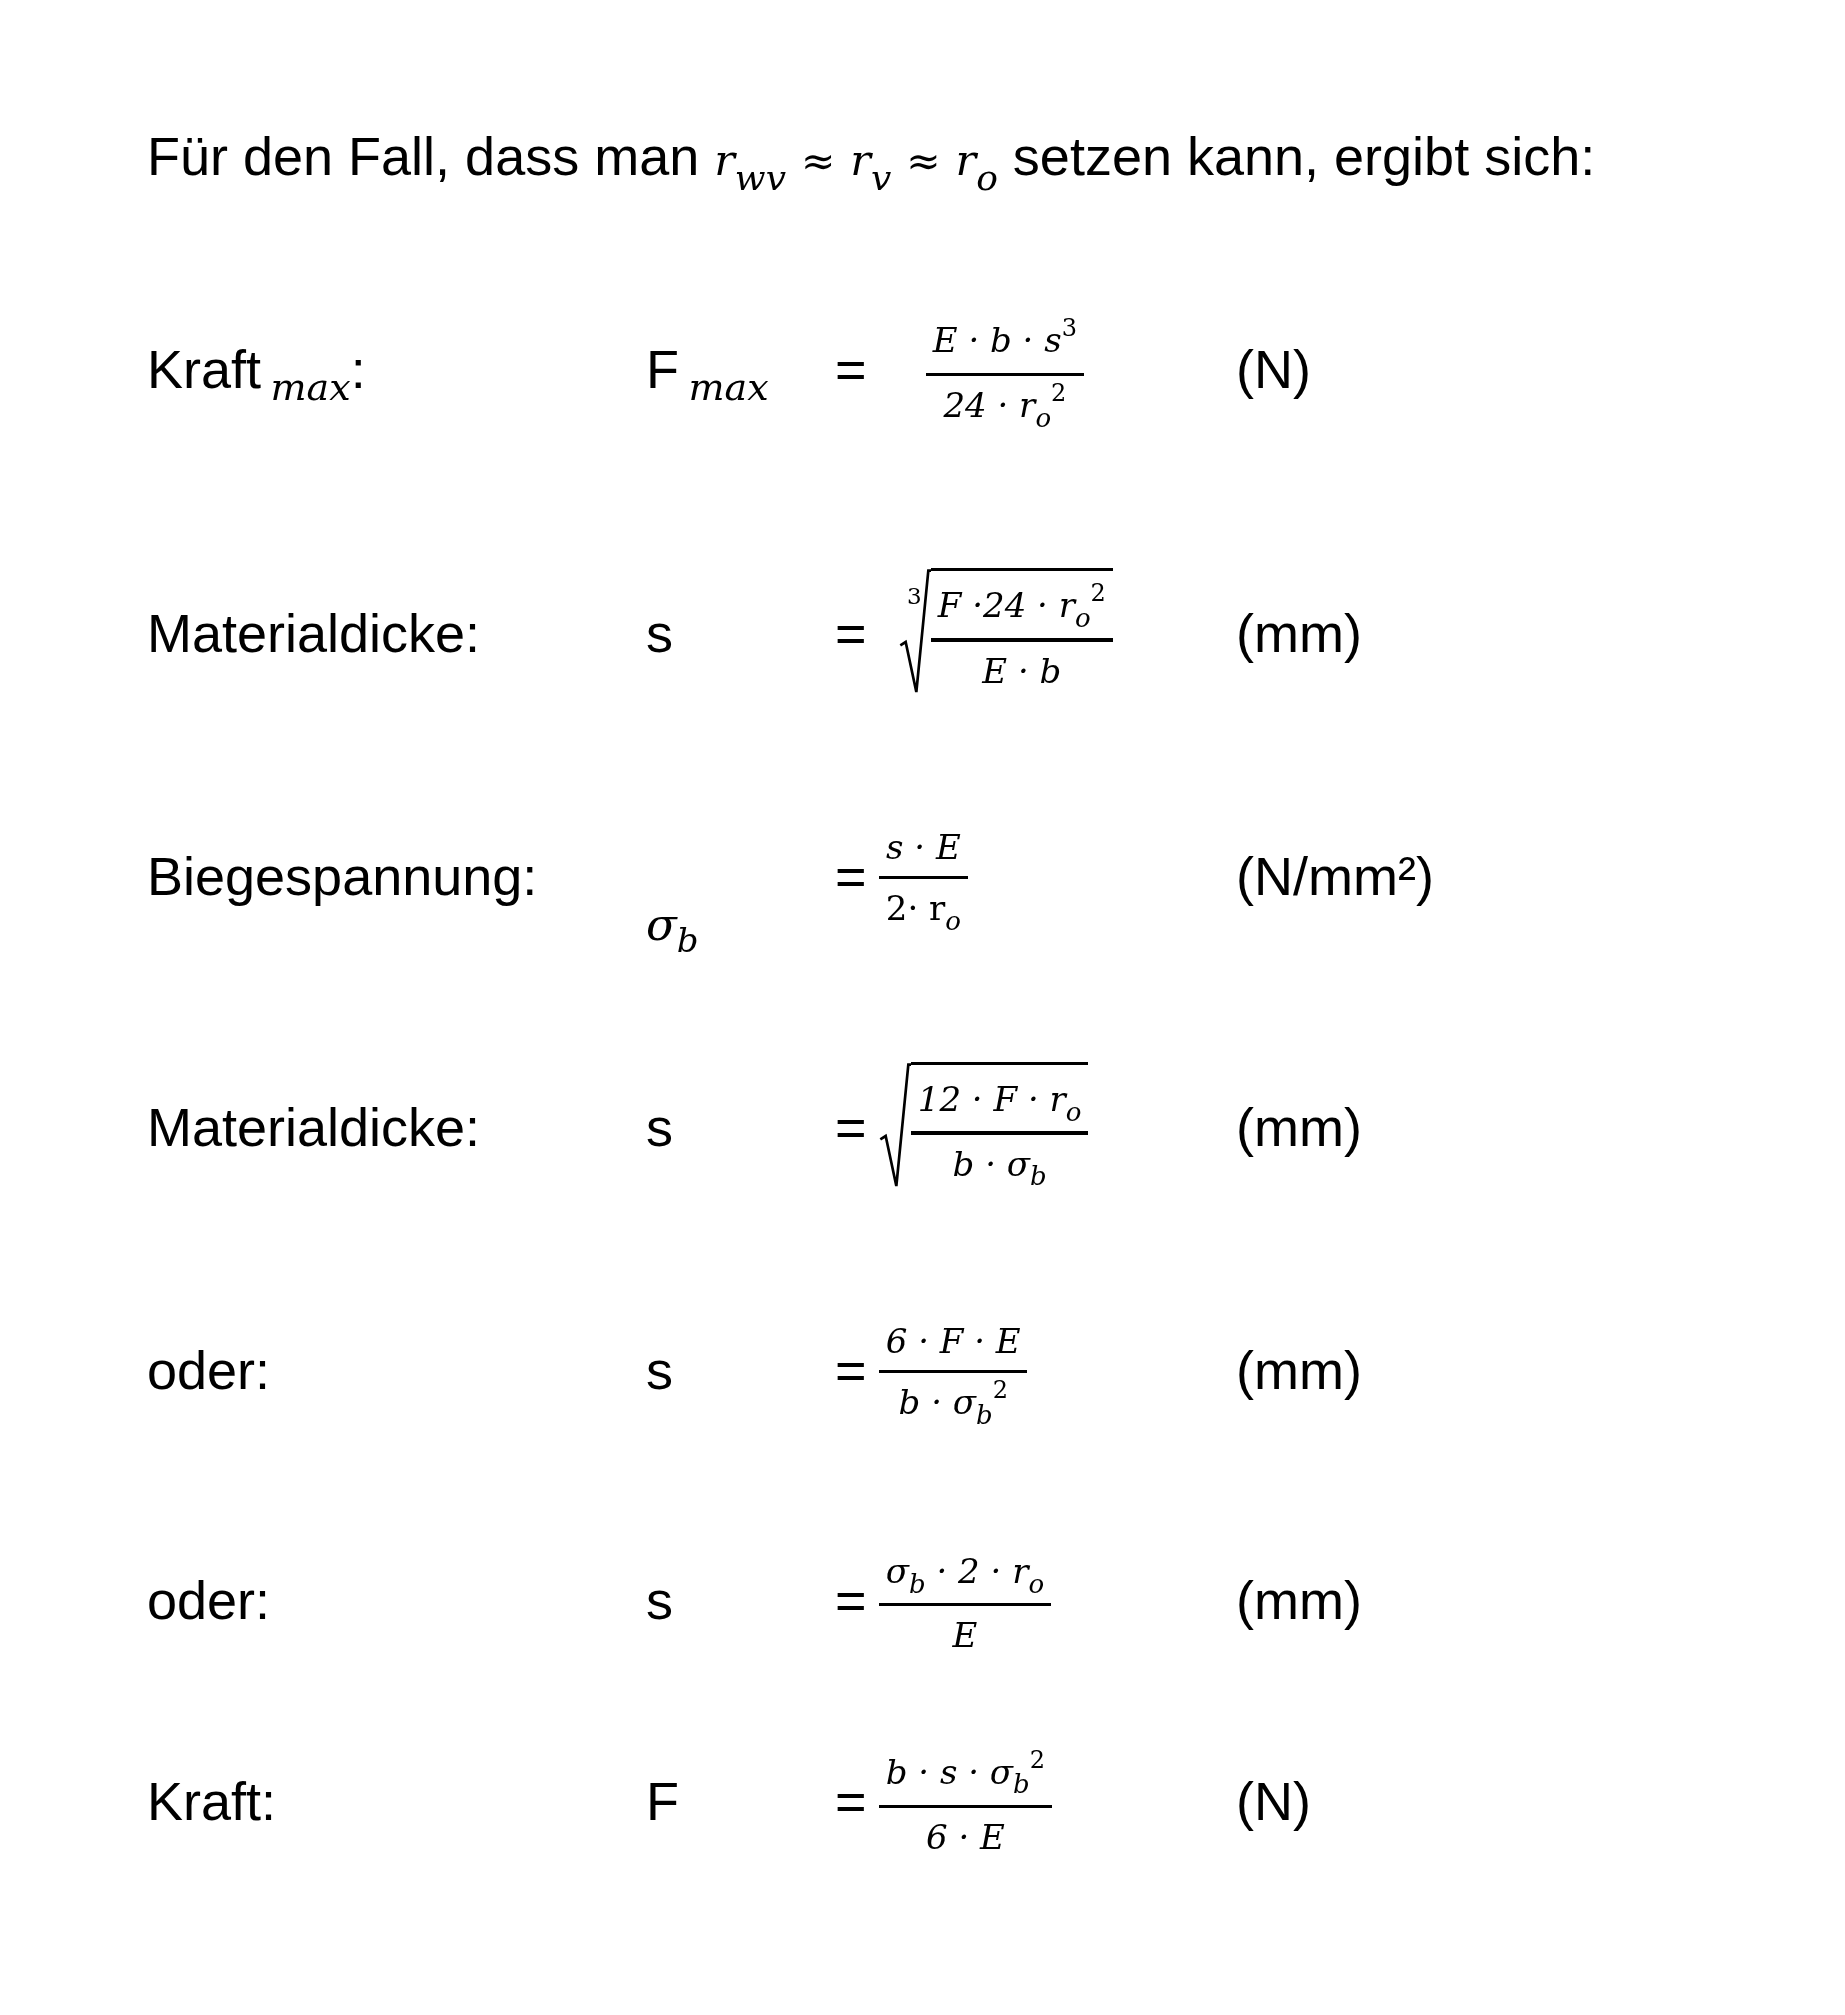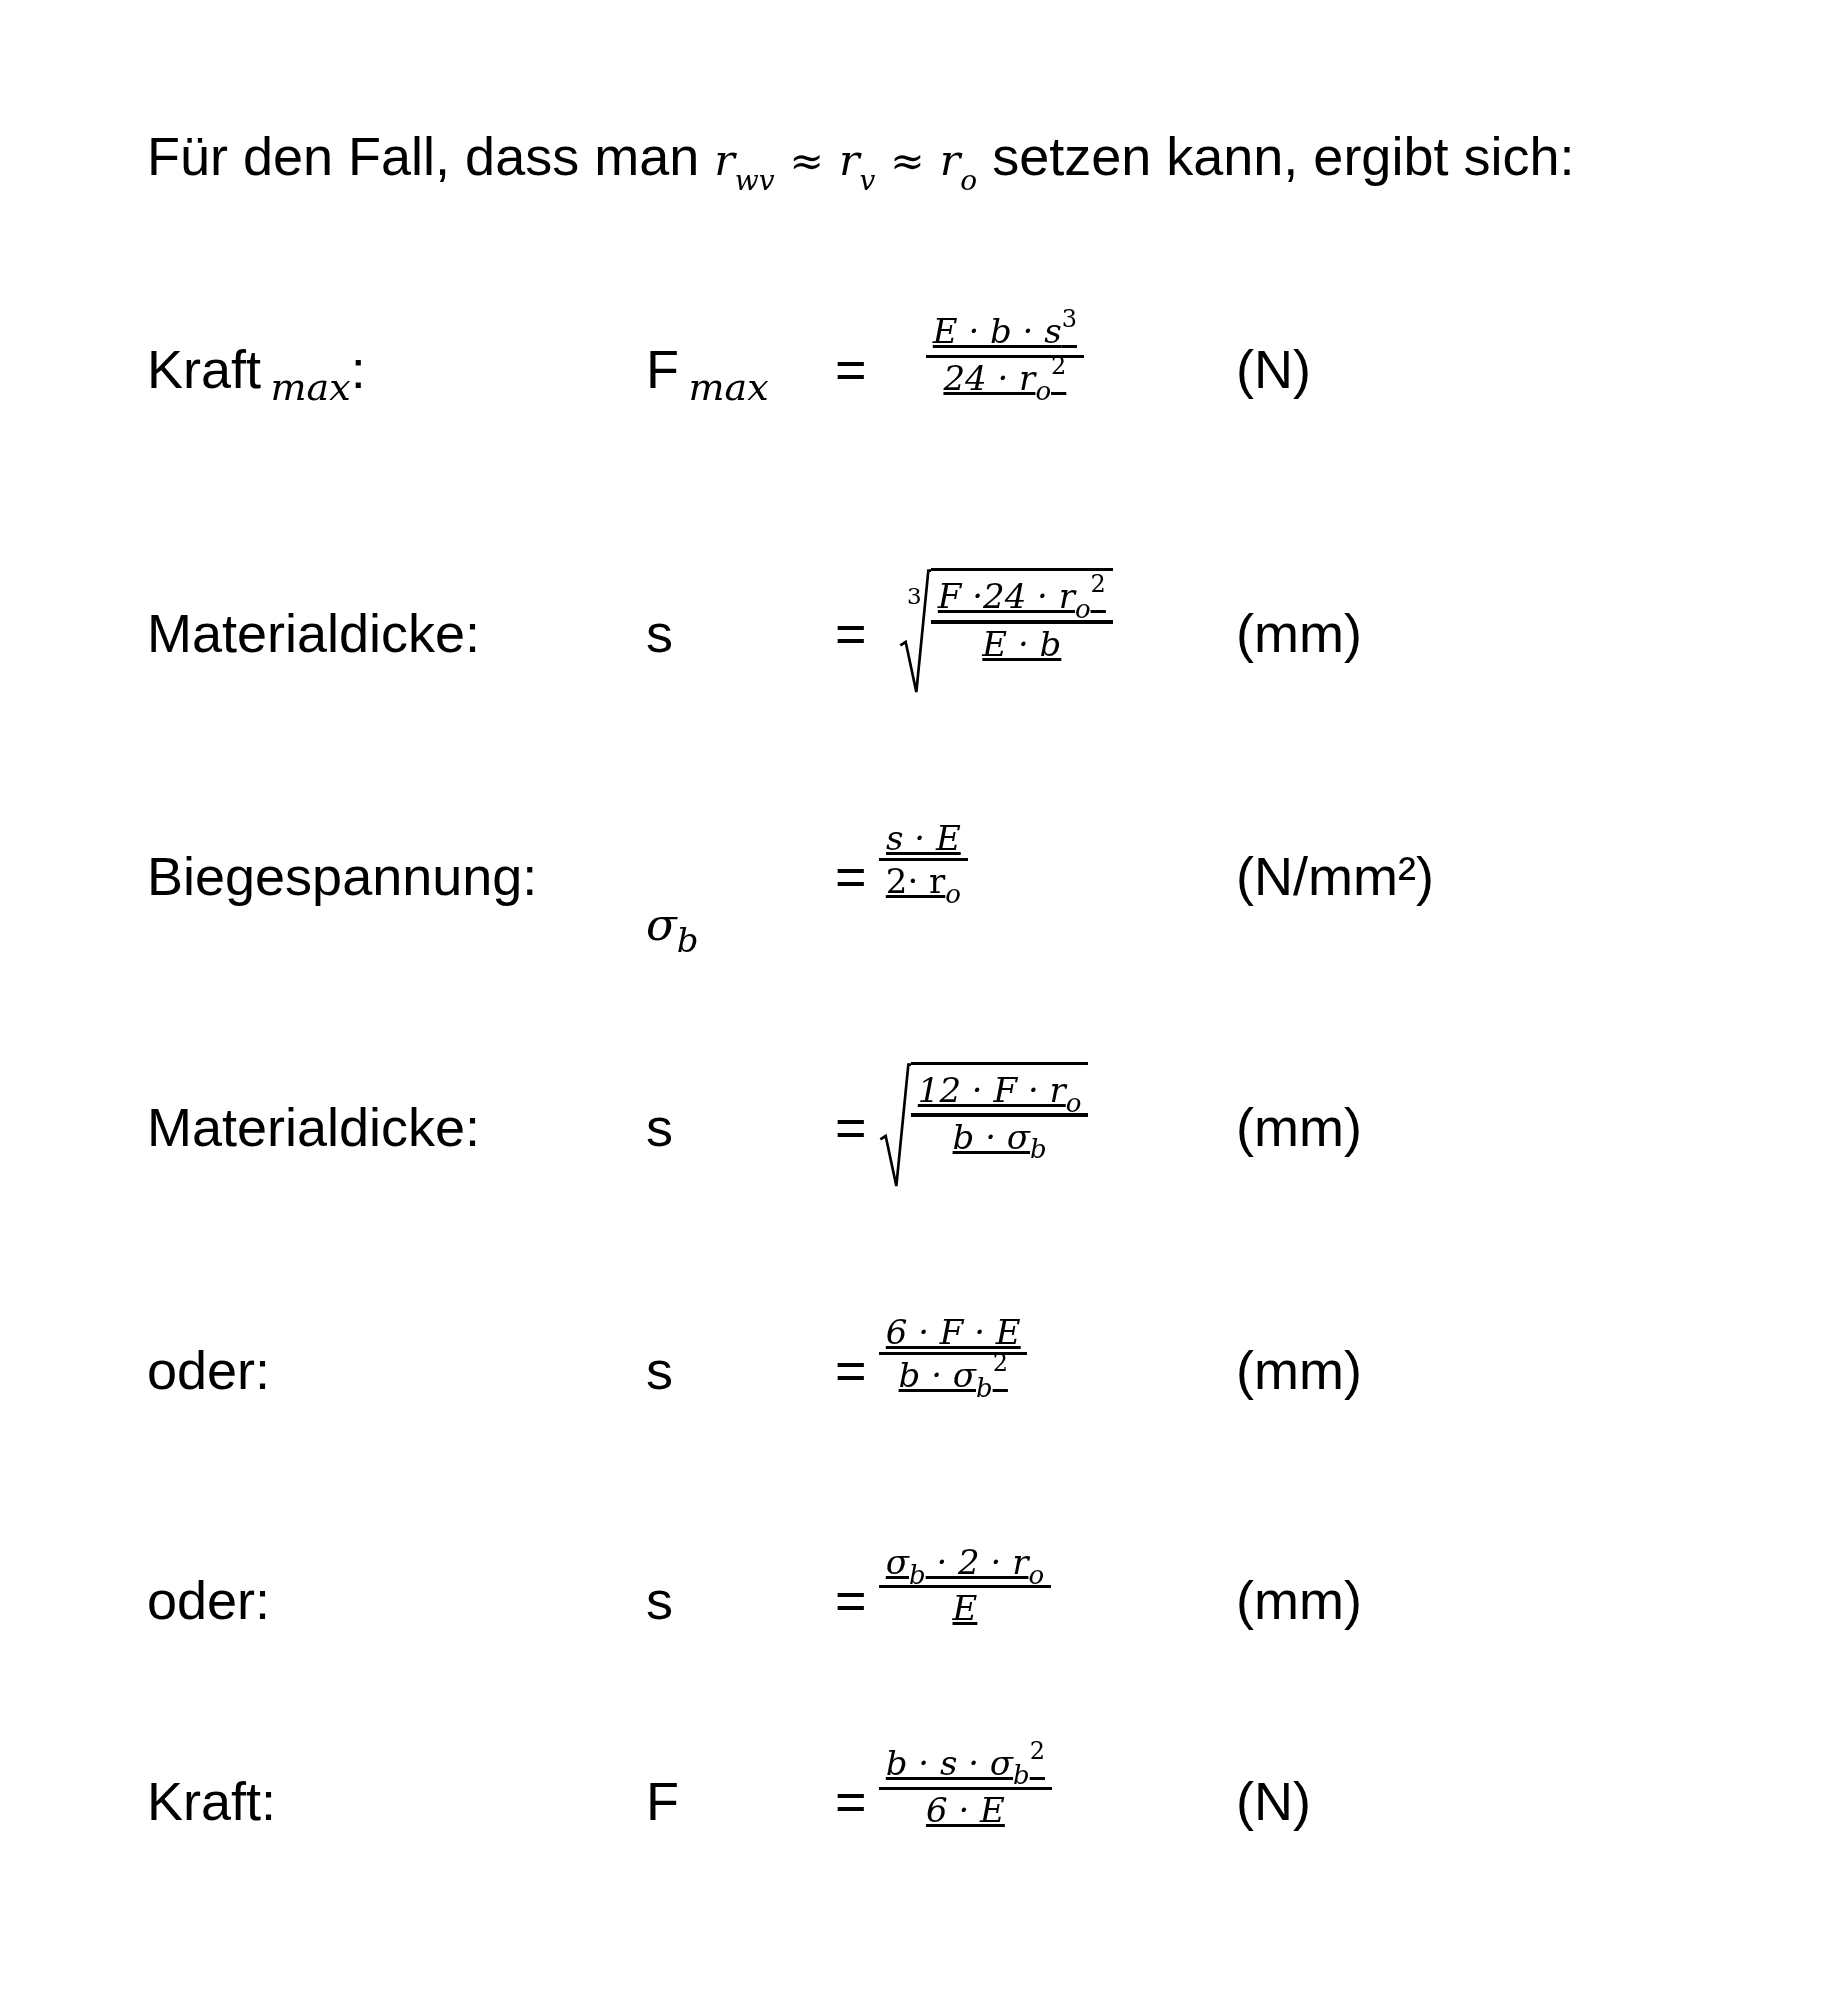--- a/index.html
+++ b/index.html
@@ -24,21 +24,21 @@
       white-space: nowrap;
     }
     .m {
       font-family: "DejaVu Serif", "Liberation Serif", serif;
       font-style: italic;
       font-size: 43px;
     }
     .msub {
       font-family: "DejaVu Serif", "Liberation Serif", serif;
       font-style: italic;
-      font-size: 28px;
+      font-size: 36px;
       position: relative;
       top: 15px;
     }
     .approx {
       font-family: "DejaVu Serif", serif;
       font-size: 41px;
       margin: 0 15px;
     }
     .row {
       position: absolute;
@@ -76,24 +76,23 @@
     }
     .frac {
       display: inline-flex;
       flex-direction: column;
       align-items: center;
     }
     .num, .den {
       font-family: "DejaVu Serif", "Liberation Serif", serif;
       font-style: italic;
       font-size: 34px;
-      line-height: 40px;
+      line-height: 58px;
       padding: 0 6.8px;
       white-space: nowrap;
-      text-decoration: underline;
     }
     .bar {
       align-self: stretch;
       height: 3.4px;
       background: #000;
     }
     .sup {
       font-size: 24px;
       position: relative;
       top: -16px;

